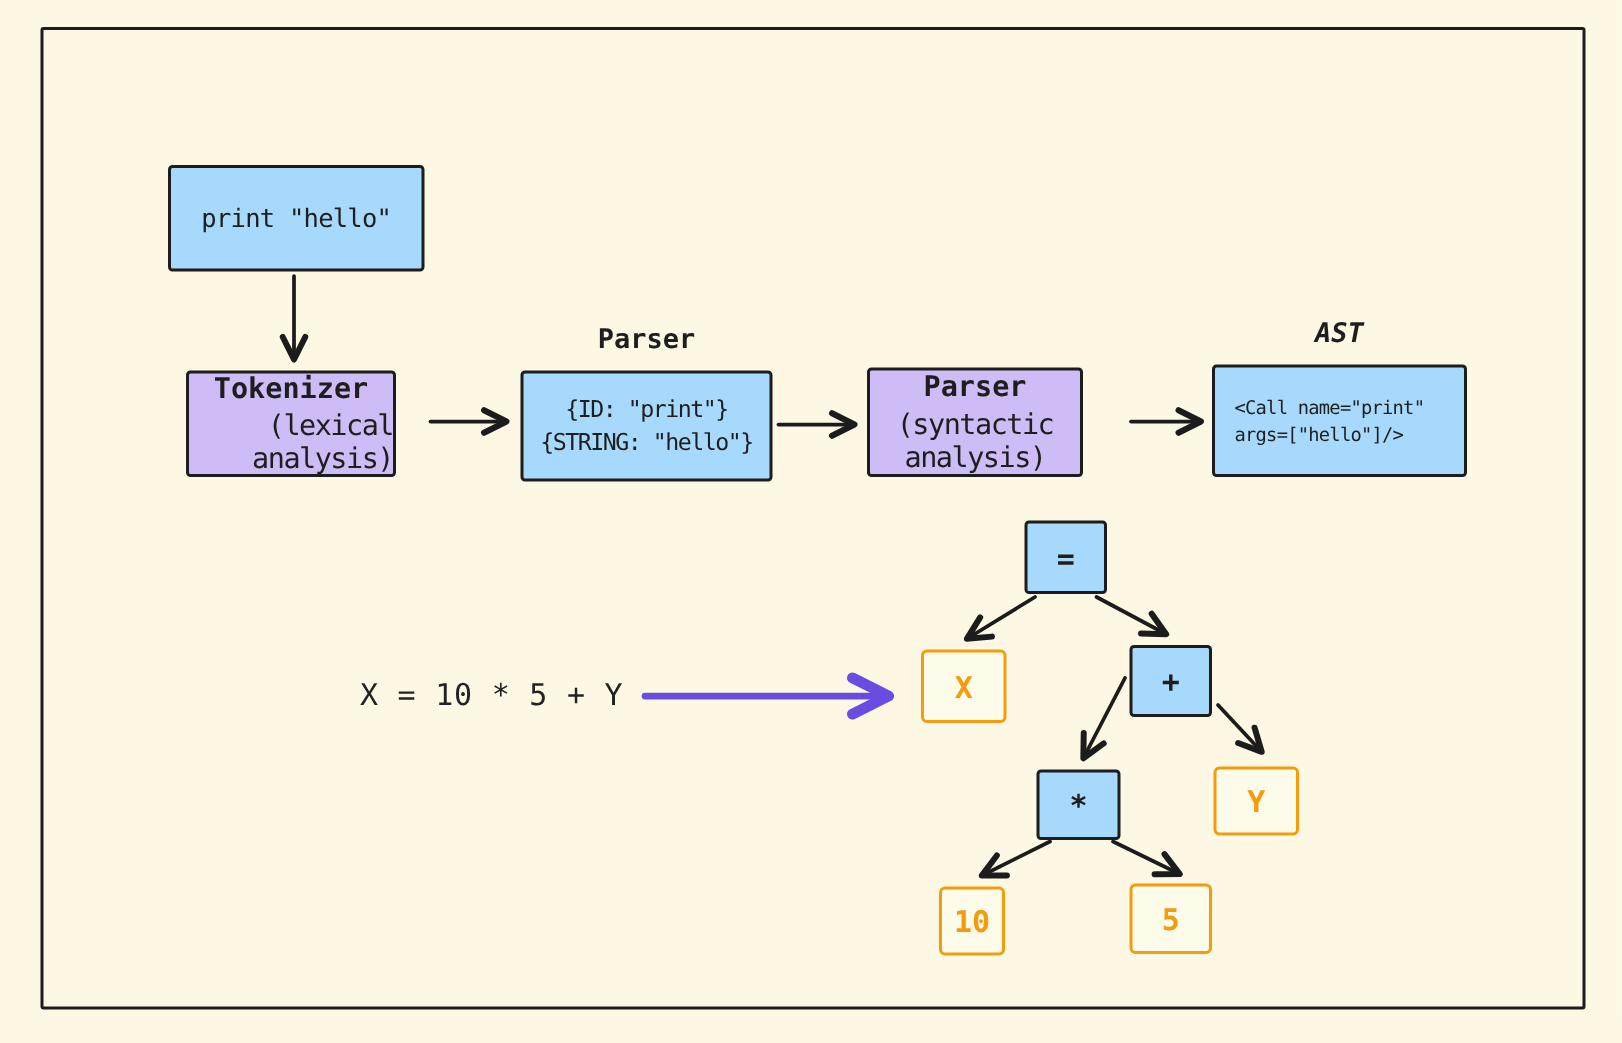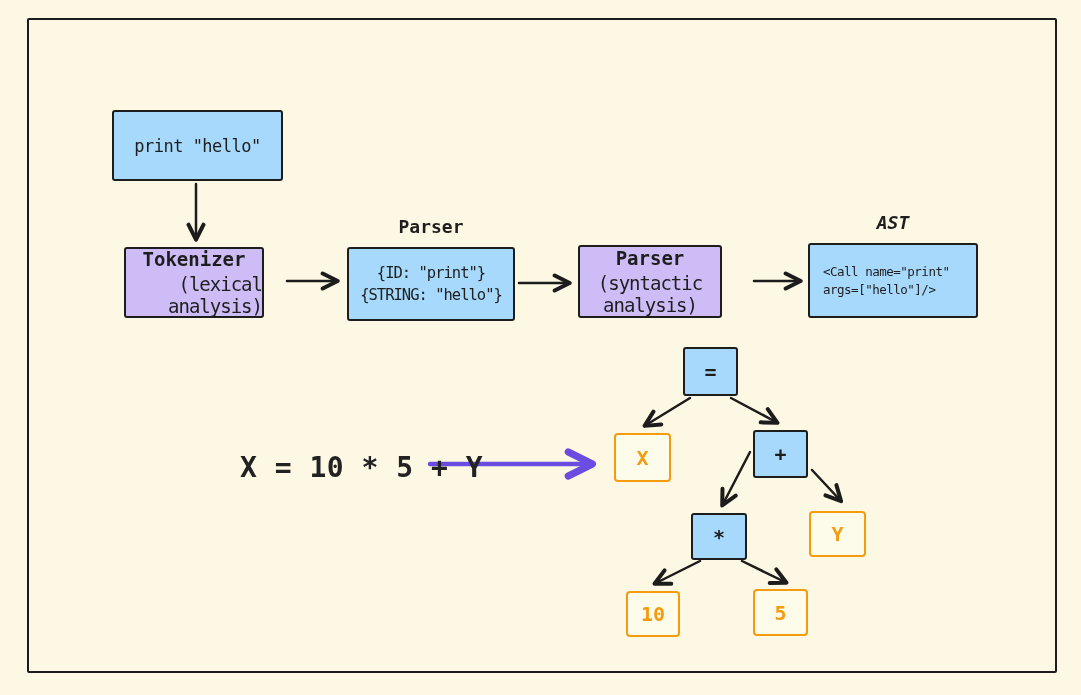--- a/index.html
+++ b/index.html
@@ -45,26 +45,26 @@
   #ast-box{left:808px;top:243px;width:170px;height:75px;align-items:flex-start;padding-left:13px;}
   #tokens-label{left:347px;top:216px;width:168px;}
   #ast-label{left:808px;top:212px;width:170px;font-style:italic;}
 
   
   #node-assign{left:683px;top:347px;width:55px;height:49px;}
   #node-x{left:614px;top:433px;width:57px;height:49px;}
   #node-plus{left:753px;top:430px;width:55px;height:48px;}
   #node-times{left:691px;top:513px;width:56px;height:47px;}
   #node-y{left:809px;top:511px;width:57px;height:46px;}
-  #node-ten{left:626px;top:591px;width:54px;height:46px;}
+  #node-ten{left:626px;top:591px;width:44px;height:46px;}
   #node-five{left:753px;top:589px;width:55px;height:47px;}
 
   #expression{
     position:absolute;left:240px;top:451px;
-    font-size:28px;color:#222;letter-spacing:0.5px;white-space:pre;font-weight:bold;
+    font-size:20px;color:#222;letter-spacing:0.5px;white-space:pre;
   }
 </style>
 </head>
 <body>
 
 <div id="canvas">
 
   <div id="frame"></div>
 
   <svg id="arrows" width="1081" height="695">

